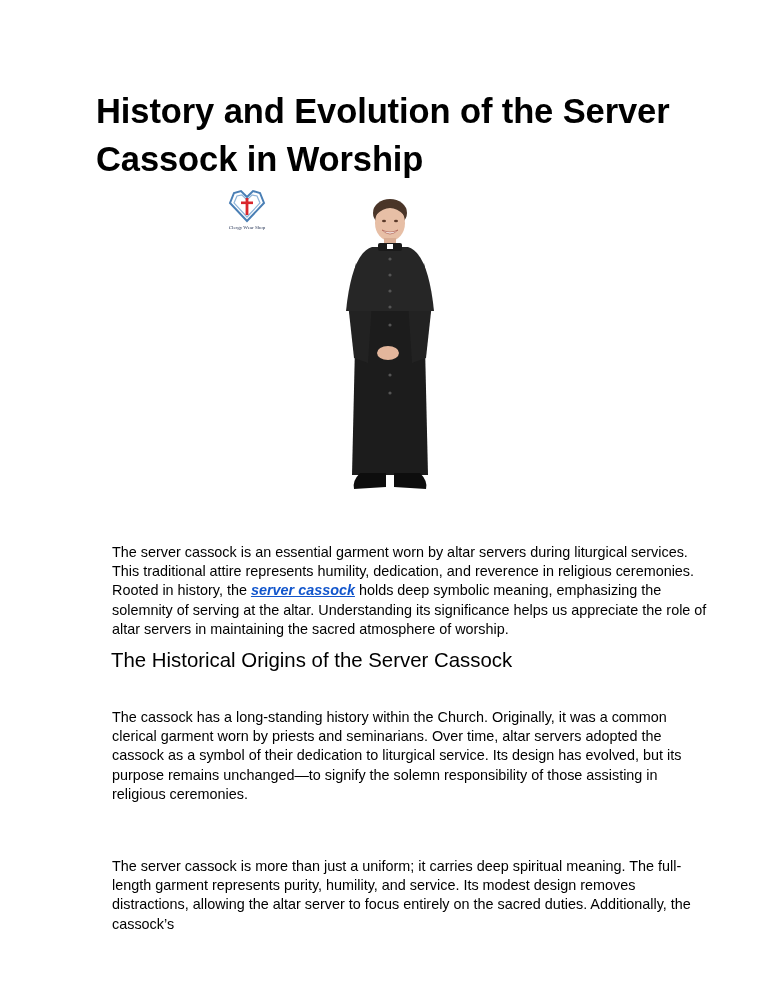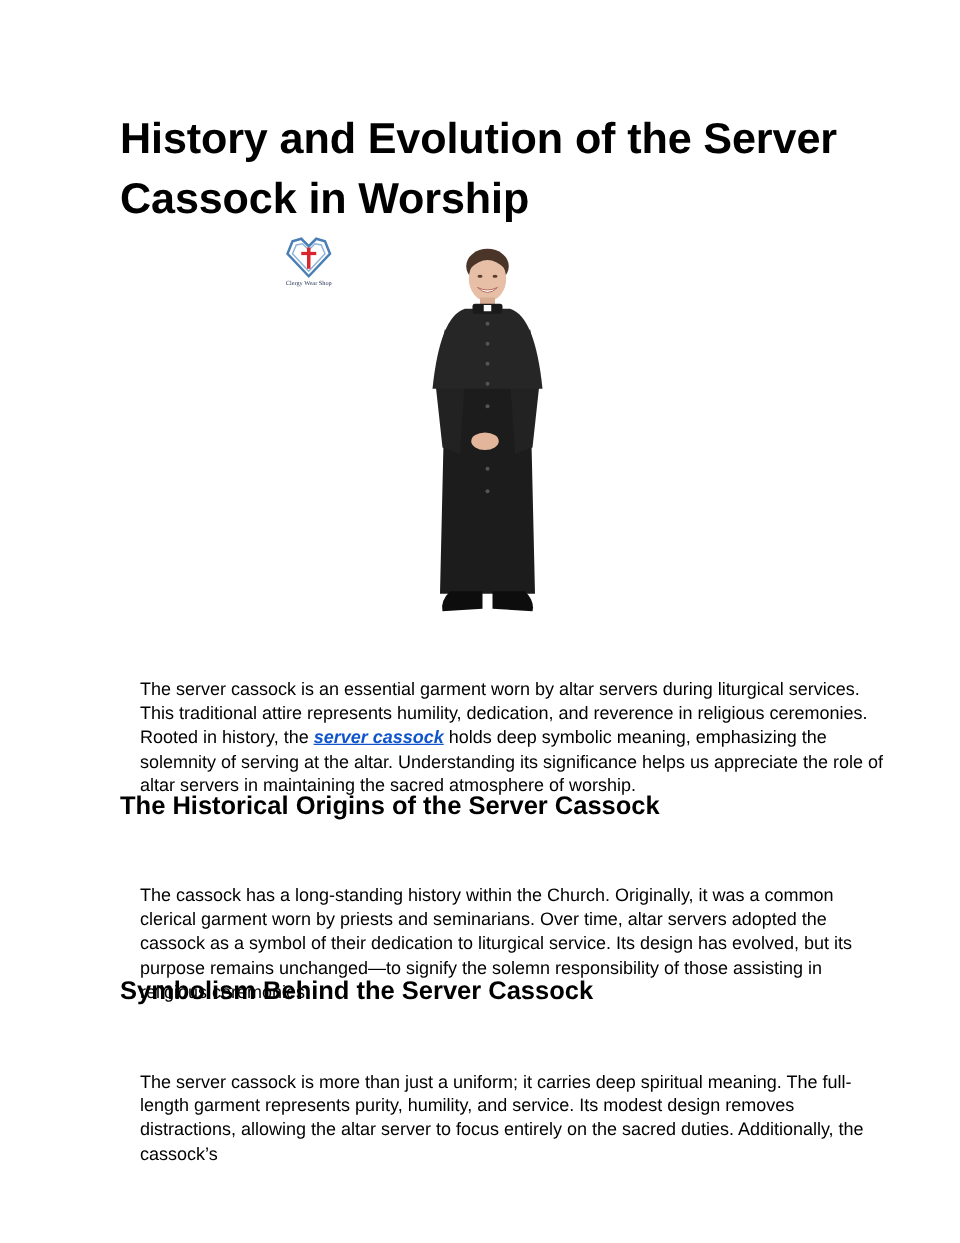--- a/index.html
+++ b/index.html
@@ -77,24 +77,24 @@
     }
     .body-text a {
       color: #1155cc;
       font-weight: bold;
       font-style: italic;
       text-decoration: underline;
     }
     .h2 {
       position: absolute;
       left: 92px;
-      margin: 0;
+      margin: 15px;
       font-size: 20.4px;
       line-height: 24px;
-      font-weight: bold;
+      font-weight: normal;
     }
   </style>
 </head>
 <body>
 
 <div class="page">
 
   <h1 class="title">History and Evolution of the Server Cassock in Worship</h1>
 
   <div class="figure">
@@ -146,17 +146,16 @@
       <path d="M62 280 L88 280 Q96 288 94 296 L62 294 Z" fill="#0d0d0d"></path>
     </svg>
   </div>
 
   <p class="body-text" style="top:527px;"><span>The server cassock is an essential garment worn by altar servers during liturgical services. This traditional attire represents humility, dedication, and reverence in religious ceremonies. Rooted in history, the </span><a href="#">server cassock</a><span> holds deep symbolic meaning, emphasizing the solemnity of serving at the altar. Understanding its significance helps us appreciate the role of altar servers in maintaining the sacred atmosphere of worship.</span></p>
 
   <h2 class="h2" style="top:633px;">The Historical Origins of the Server Cassock</h2>
 
   <p class="body-text" style="top:692px;">The cassock has a long-standing history within the Church. Originally, it was a common clerical garment worn by priests and seminarians. Over time, altar servers adopted the cassock as a symbol of their dedication to liturgical service. Its design has evolved, but its purpose remains unchanged—to signify the solemn responsibility of those assisting in religious ceremonies.</p>
 
-  <h2 class="h2" style="top:781px;">Symbolism Behind the Server Cassock</h2>
 
   <p class="body-text" style="top:841px;">The server cassock is more than just a uniform; it carries deep spiritual meaning. The full-length garment represents purity, humility, and service. Its modest design removes distractions, allowing the altar server to focus entirely on the sacred duties. Additionally, the cassock’s</p>
 
 </div>
 
 </body></html>

